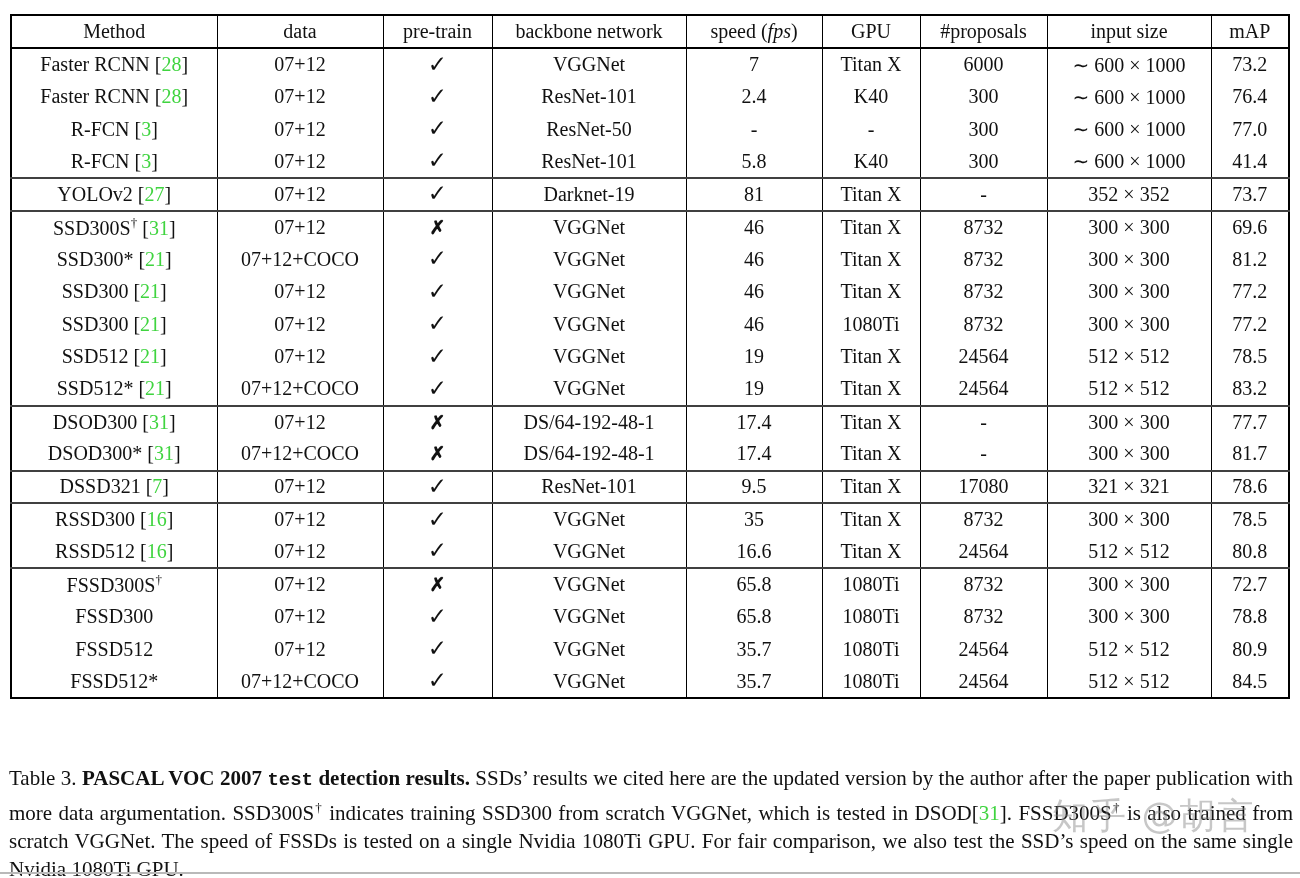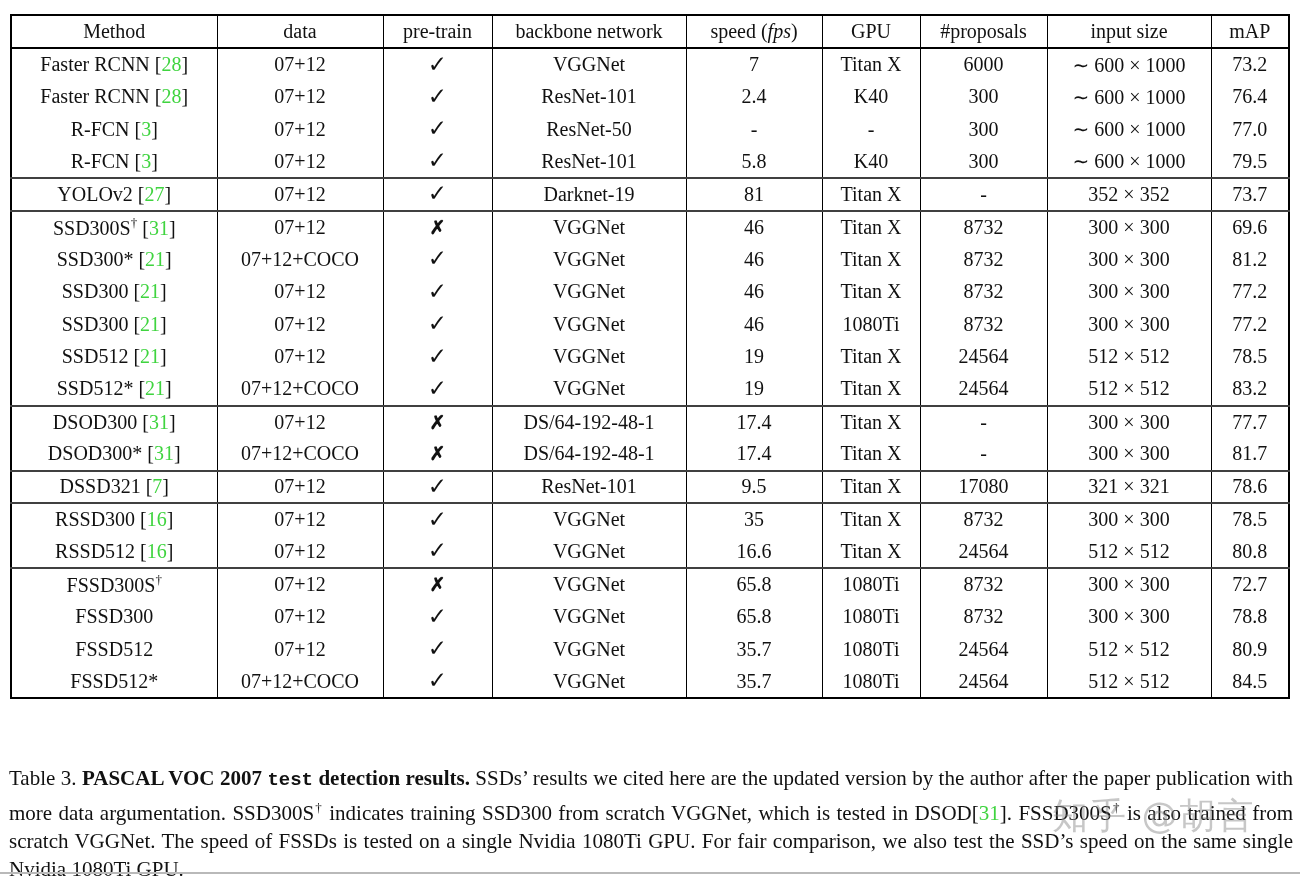--- a/index.html
+++ b/index.html
@@ -143,21 +143,21 @@
         </tr>
         <tr>
           <td><span>R-FCN</span><span> [</span><span class="cite">3</span><span>]</span></td>
           <td>07+12</td>
           <td><span class="mark-check">✓</span></td>
           <td>ResNet-101</td>
           <td>5.8</td>
           <td>K40</td>
           <td>300</td>
           <td>∼ 600 × 1000</td>
-          <td>79.5</td>
+          <td>41.4</td>
         </tr>
         <tr class="group-start">
           <td><span>YOLOv2</span><span> [</span><span class="cite">27</span><span>]</span></td>
           <td>07+12</td>
           <td><span class="mark-check">✓</span></td>
           <td>Darknet-19</td>
           <td>81</td>
           <td>Titan X</td>
           <td>-</td>
           <td>352 × 352</td>

